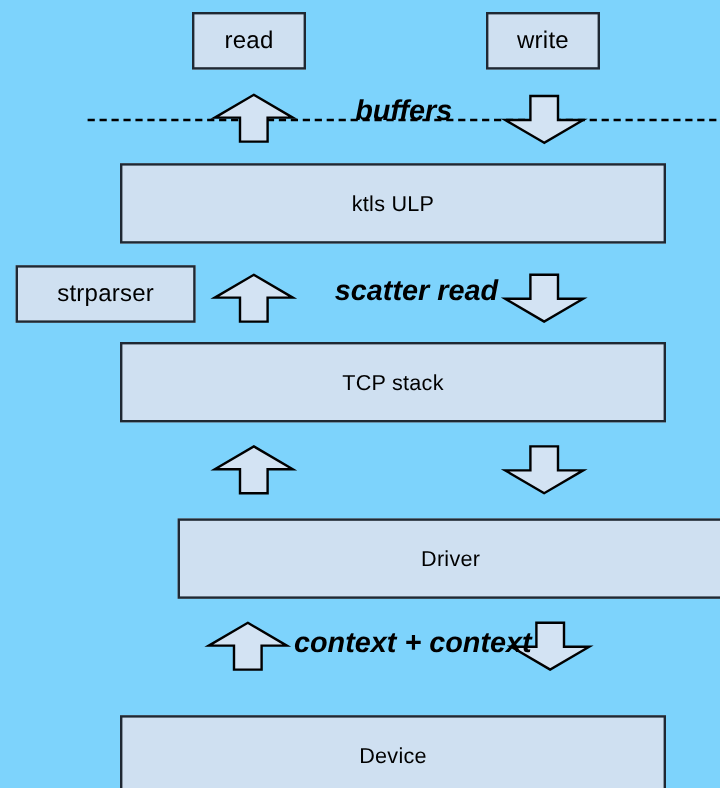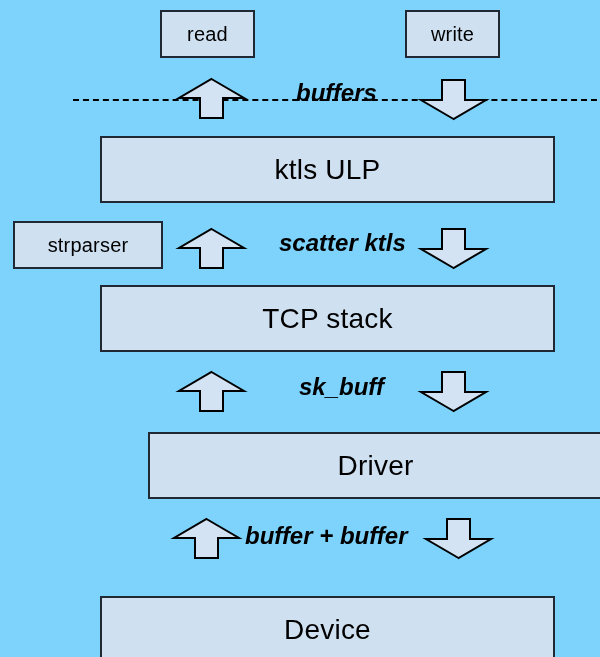--- a/index.html
+++ b/index.html
@@ -21,21 +21,21 @@
   
   .node {
     position: absolute;
     box-sizing: border-box;
     background: #cfe0f1;
     border: 2px solid #1f2833;
     display: flex;
     align-items: center;
     justify-content: center;
     color: #000000;
-    font-size: 28px;
+    font-size: 18px;
     line-height: 1;
     letter-spacing: 0.2px;
   }
   .node.small { font-size: 20px; }
 
   
   .dashed-line {
     position: absolute;
     border-top: 2px dashed #000000;
     height: 0;
@@ -95,42 +95,39 @@
     <span>strparser</span>
   </div>
 
   <div class="arrow" style="left:178px; top:228px; width:67px; height:41px;">
     <svg width="67" height="41" viewBox="0 0 67 41">
       <polygon points="33.5,1 66,20 45,20 45,40 22,40 22,20 1,20" fill="#d3e3f3" stroke="#000000" stroke-width="2" stroke-linejoin="miter"></polygon>
     </svg>
   </div>
 
   <div class="flow-label" style="left:279px; top:229px;">
-    <span>scatter ktls</span>
+    <span>scatter read</span>
   </div>
 
   <div class="arrow" style="left:420px; top:228px; width:67px; height:41px;">
     <svg width="67" height="41" viewBox="0 0 67 41">
       <polygon points="33.5,40 1,21 22,21 22,1 45,1 45,21 66,21" fill="#d3e3f3" stroke="#000000" stroke-width="2" stroke-linejoin="miter"></polygon>
     </svg>
   </div>
 
   <div class="node" style="left:100px; top:285px; width:455px; height:67px;">
     <span>TCP stack</span>
   </div>
 
   <div class="arrow" style="left:178px; top:371px; width:67px; height:41px;">
     <svg width="67" height="41" viewBox="0 0 67 41">
       <polygon points="33.5,1 66,20 45,20 45,40 22,40 22,20 1,20" fill="#d3e3f3" stroke="#000000" stroke-width="2" stroke-linejoin="miter"></polygon>
     </svg>
   </div>
 
-  <div class="flow-label" style="left:299px; top:373px;">
-    <span>sk_buff</span>
-  </div>
 
   <div class="arrow" style="left:420px; top:371px; width:67px; height:41px;">
     <svg width="67" height="41" viewBox="0 0 67 41">
       <polygon points="33.5,40 1,21 22,21 22,1 45,1 45,21 66,21" fill="#d3e3f3" stroke="#000000" stroke-width="2" stroke-linejoin="miter"></polygon>
     </svg>
   </div>
 
   <div class="node" style="left:100px; top:432px; width:455px; height:67px;margin-left:48px;">
     <span>Driver</span>
   </div>
@@ -141,20 +138,20 @@
     </svg>
   </div>
 
   <div class="arrow" style="left:425px; top:518px; width:67px; height:41px;">
     <svg width="67" height="41" viewBox="0 0 67 41">
       <polygon points="33.5,40 1,21 22,21 22,1 45,1 45,21 66,21" fill="#d3e3f3" stroke="#000000" stroke-width="2" stroke-linejoin="miter"></polygon>
     </svg>
   </div>
 
   <div class="flow-label" style="left:245px; top:522px;">
-    <span>buffer + buffer</span>
+    <span>context + context</span>
   </div>
 
   <div class="node" style="left:100px; top:596px; width:455px; height:67px;">
     <span>Device</span>
   </div>
 
 </div>
 
 </body></html>

